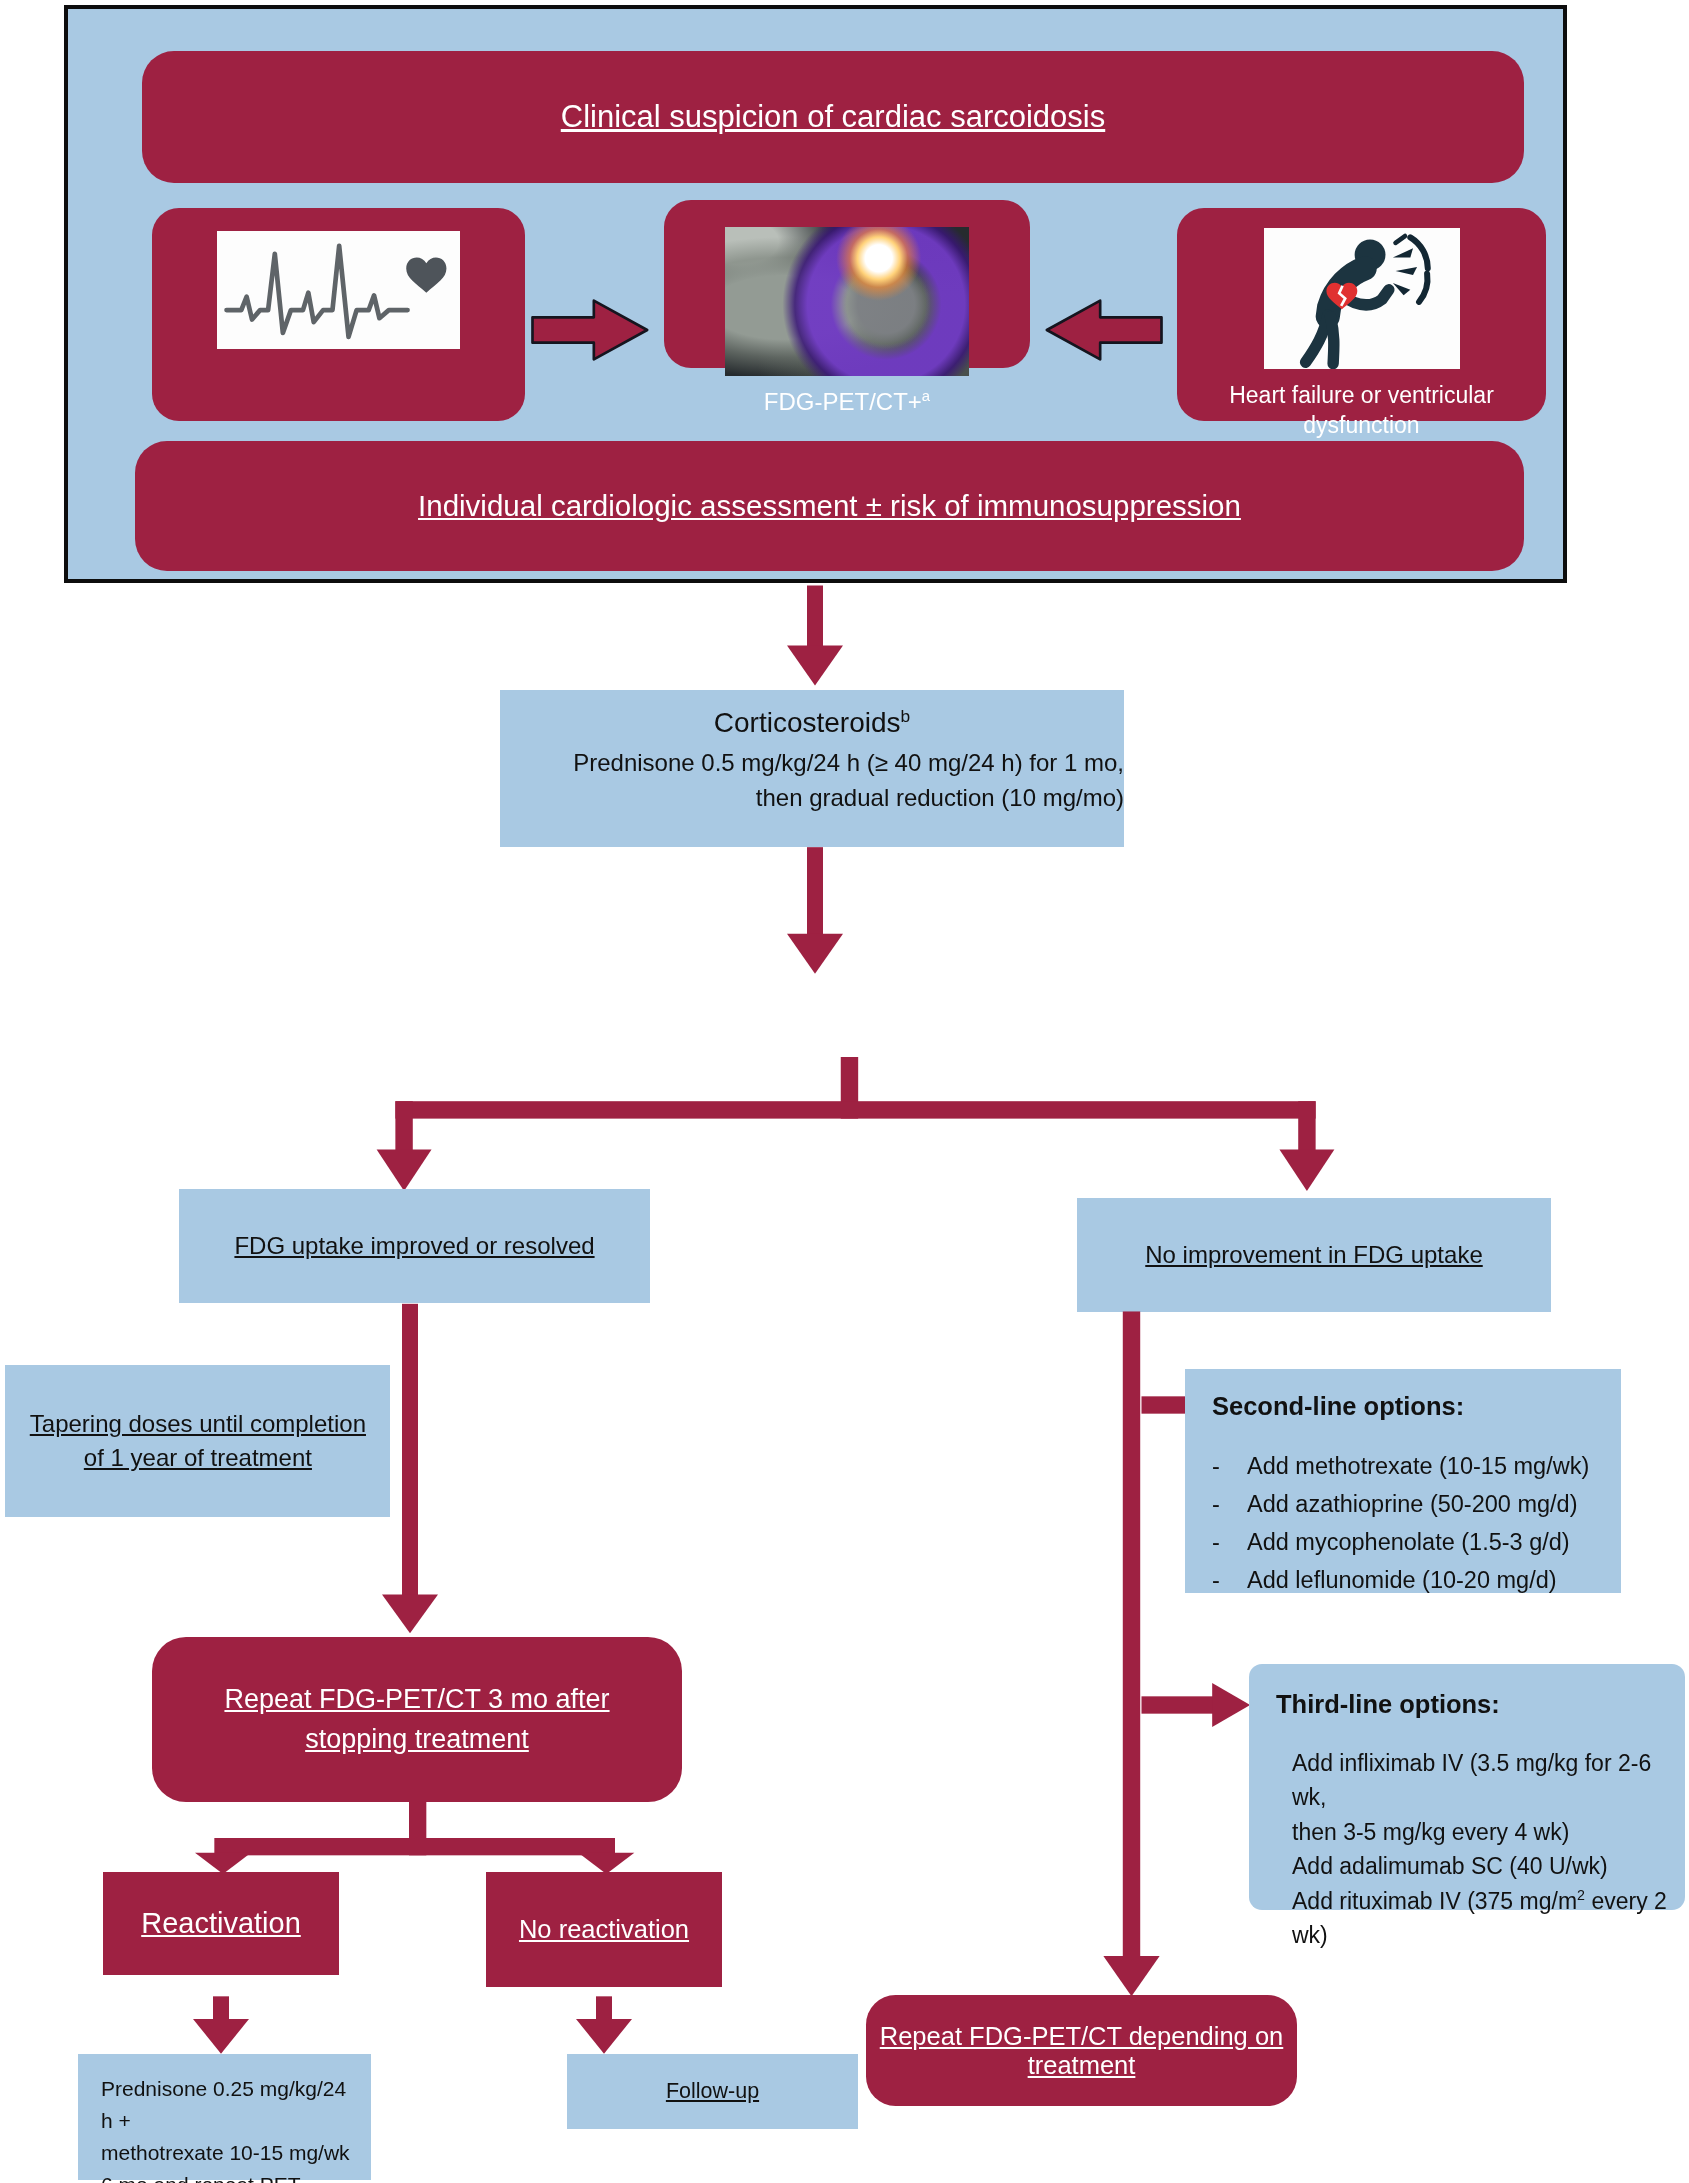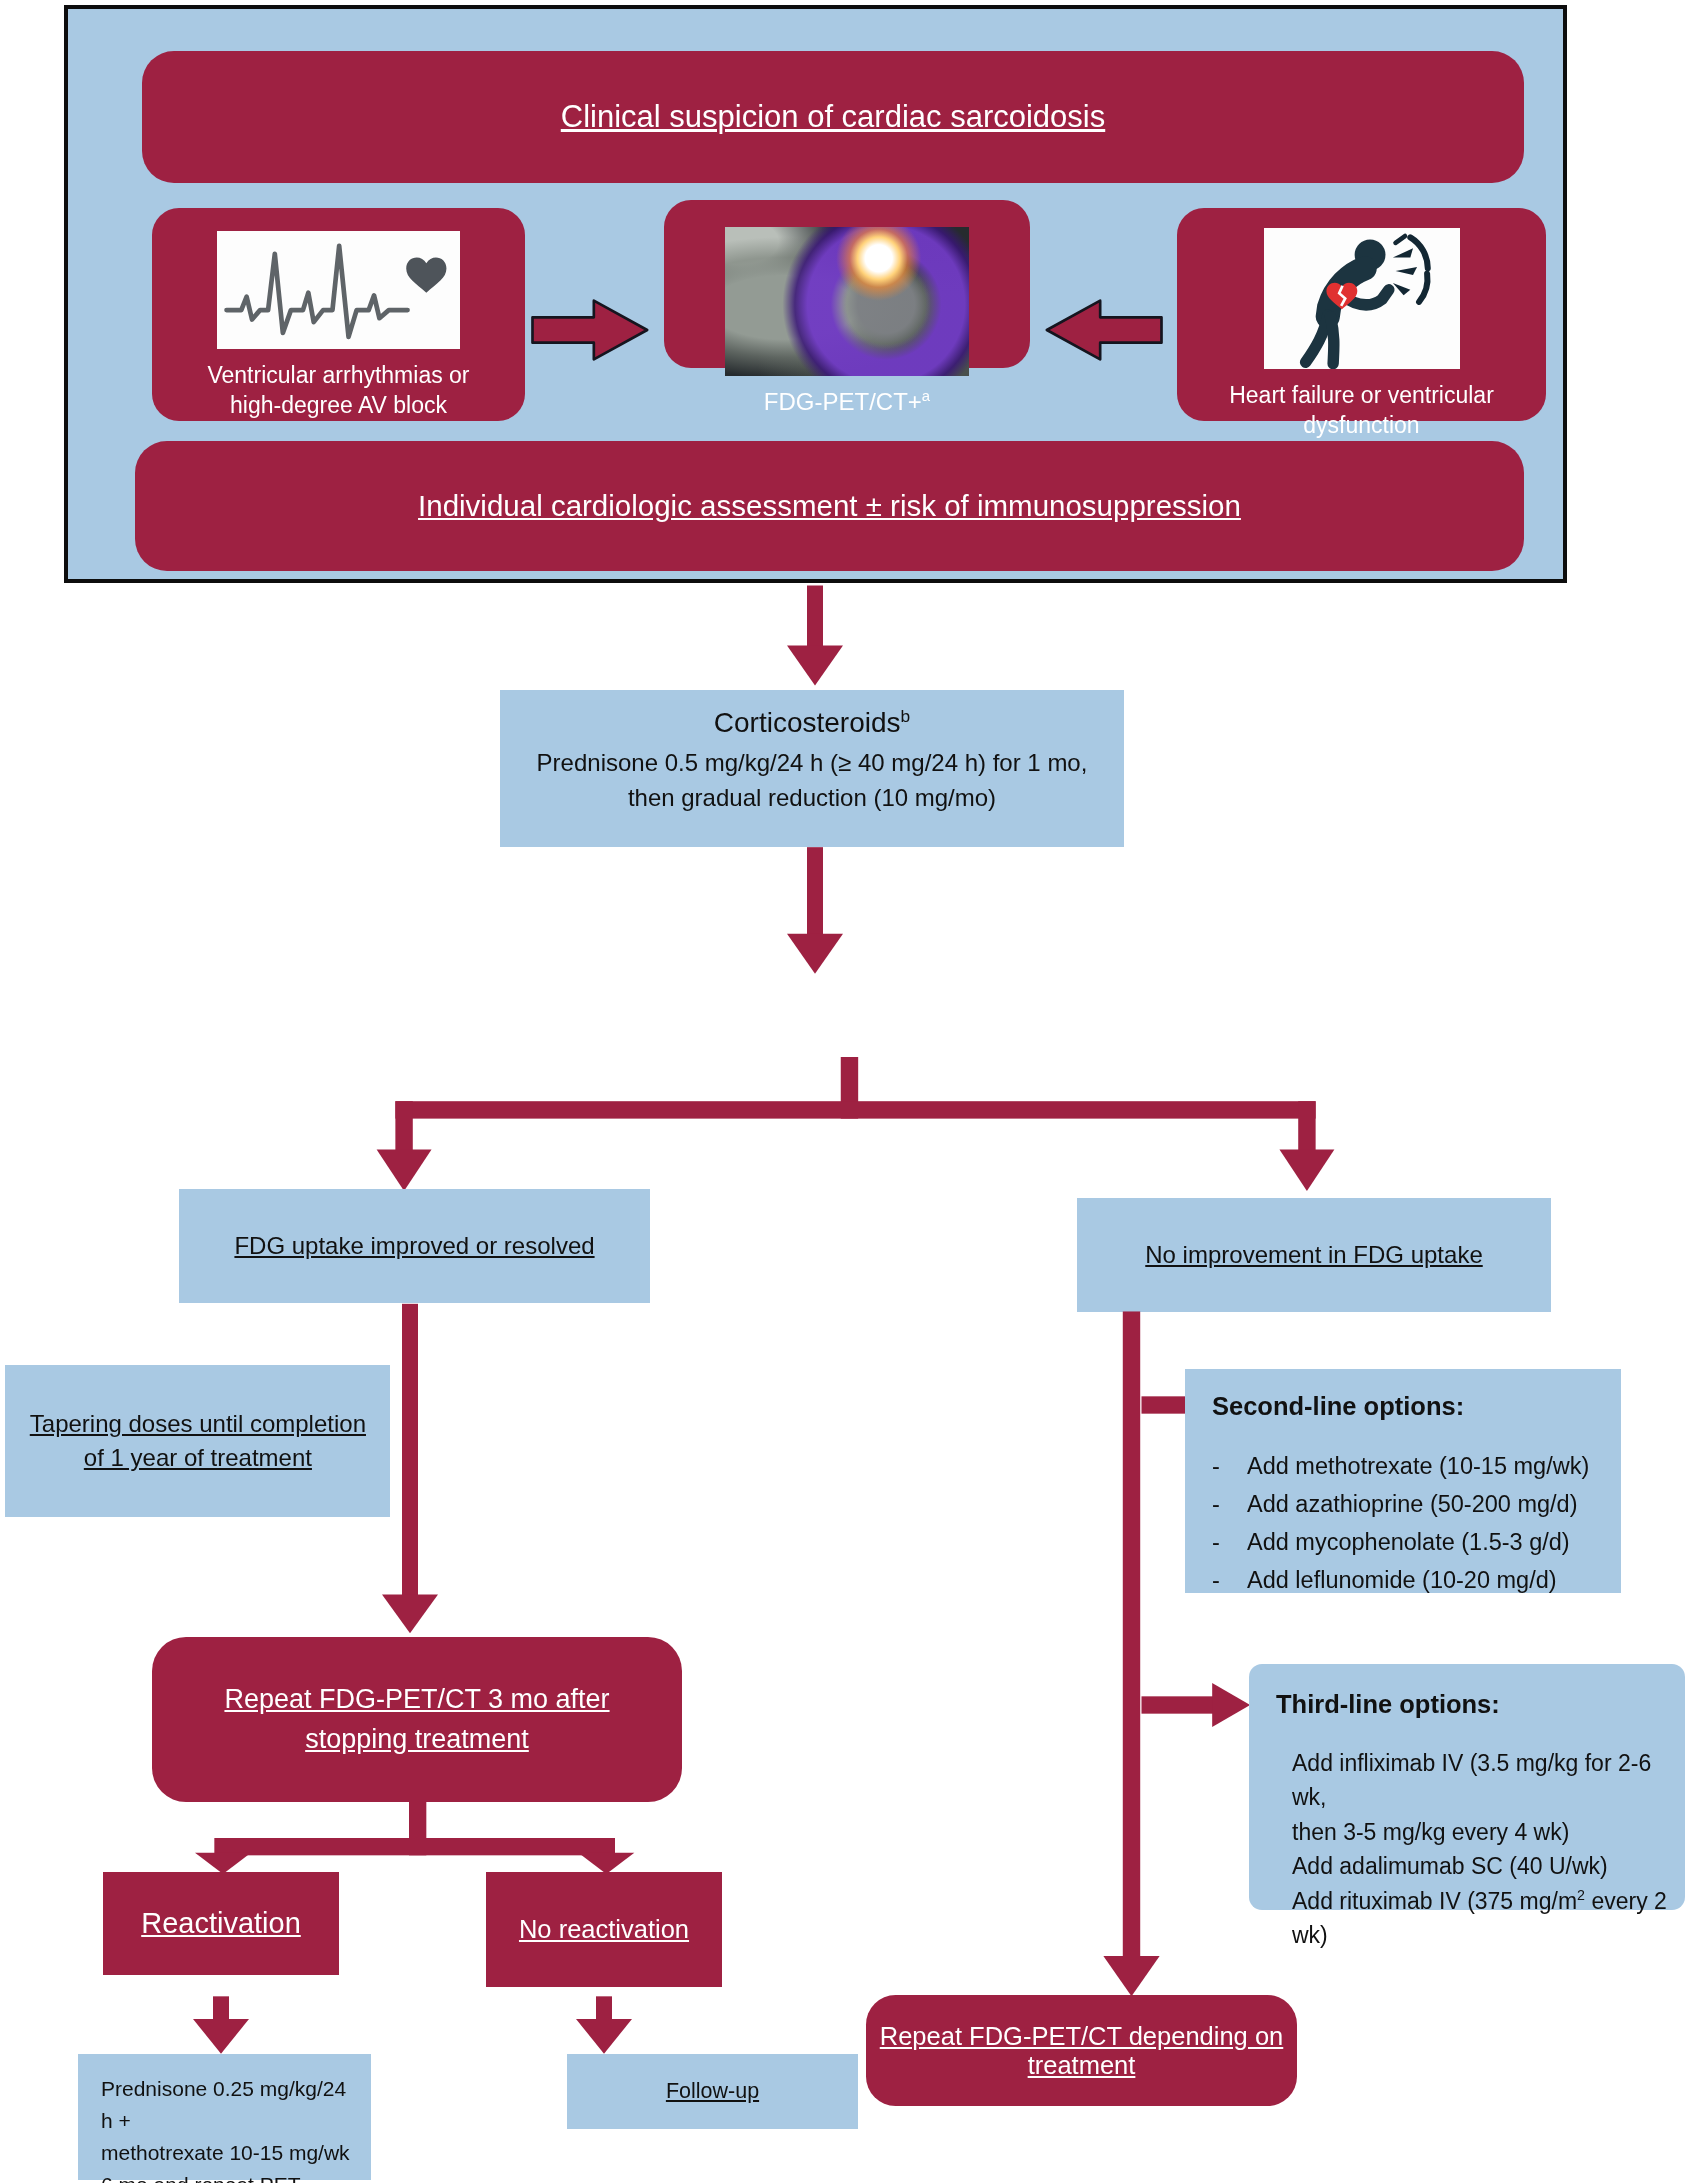--- a/index.html
+++ b/index.html
@@ -35,21 +35,21 @@
       radial-gradient(ellipse at 24% 54%, #939b94 0 28%, rgba(120,128,120,.65) 44%, rgba(120,128,120,0) 62%),
       radial-gradient(ellipse at 6% 10%, #b9bfb9 0 12%, rgba(185,191,185,0) 30%),
       radial-gradient(ellipse at 88% 88%, #49504c 0 35%, rgba(73,80,76,0) 60%),
       #262b2e;
   }
 
   #assess-bar{ left:67px; top:432px; width:1389px; height:130px; border-radius:32px; font-size:29.5px; }
 
   #cortico-box{ left:500px; top:690px; width:624px; height:157px; padding-top:16px; }
   #cortico-box .t{ font-size:28px; text-align:center; }
-  #cortico-box .b{ font-size:24px; line-height:1.45; text-align:center; margin-top:6.7px; }
+  #cortico-box .b{ font-size:24px; line-height:1.45; text-align:right; margin-top:6.7px; }
 
   #repeat-bar-1{ left:171px; top:974px; width:1369px; height:83px; border-radius:42px; font-size:28px; }
 
   #improved-box{ left:179px; top:1189px; width:471px; height:114px; font-size:24px; }
   #no-improvement-box{ left:1077px; top:1198px; width:474px; height:114px; font-size:24px; }
   #tapering-box{ left:5.4px; top:1365px; width:385px; height:152px; font-size:24px; line-height:1.4; }
   #repeat-after-stop{ left:152px; top:1637px; width:530px; height:165px; border-radius:34px; font-size:27px; line-height:1.45; }
   #reactivation-box{ left:103px; top:1872px; width:236px; height:103px; font-size:29px; }
   #no-reactivation-box{ left:486px; top:1872px; width:236px; height:115px; font-size:25.5px; }
   #prednisone-box{ left:78px; top:2054px; width:293px; height:126px; padding:19px 10.7px 0 23px; font-size:21px; line-height:1.52; }
@@ -77,24 +77,20 @@
     <div id="title-bar" class="abs crimson fc">
       <span>Clinical suspicion of cardiac sarcoidosis</span>
     </div>
 
     <div id="card-ecg" class="abs crimson card">
       <svg class="card-img" width="243" height="118" viewBox="0 0 362 176">
         <rect x="0" y="0" width="362" height="176" fill="#fdfdfd"></rect>
         <polyline points="14,118 36,118 44,98 52,132 64,118 76,118 86,34 98,152 110,118 128,118 136,92 144,136 158,118 172,118 182,22 196,158 208,118 226,118 234,96 242,130 256,118 284,118" fill="none" stroke="#5f6468" stroke-width="7" stroke-linejoin="round" stroke-linecap="round"></polyline>
         <path d="M312,48 c-8,-14 -30,-10 -30,8 c0,14 14,22 30,36 c16,-14 30,-22 30,-36 c0,-18 -22,-22 -30,-8 z" fill="#4e545a"></path>
       </svg>
-      <div class="card-label">
-        <div>Ventricular arrhythmias or</div>
-        <div>high-degree AV block</div>
-      </div>
     </div>
 
     <svg class="abs" style="left:463px; top:289px;" width="119" height="64" viewBox="0 0 178 96">
       <polygon points="2,29 94,29 94,4 174,48 94,92 94,67 2,67" fill="#9E2142" stroke="#15151f" stroke-width="4" stroke-linejoin="round"></polygon>
     </svg>
 
     <div id="card-pet" class="abs crimson card">
       <div id="pet-img"></div>
       <div class="card-label">
         <span>FDG-PET/CT+</span><sup>a</sup>

